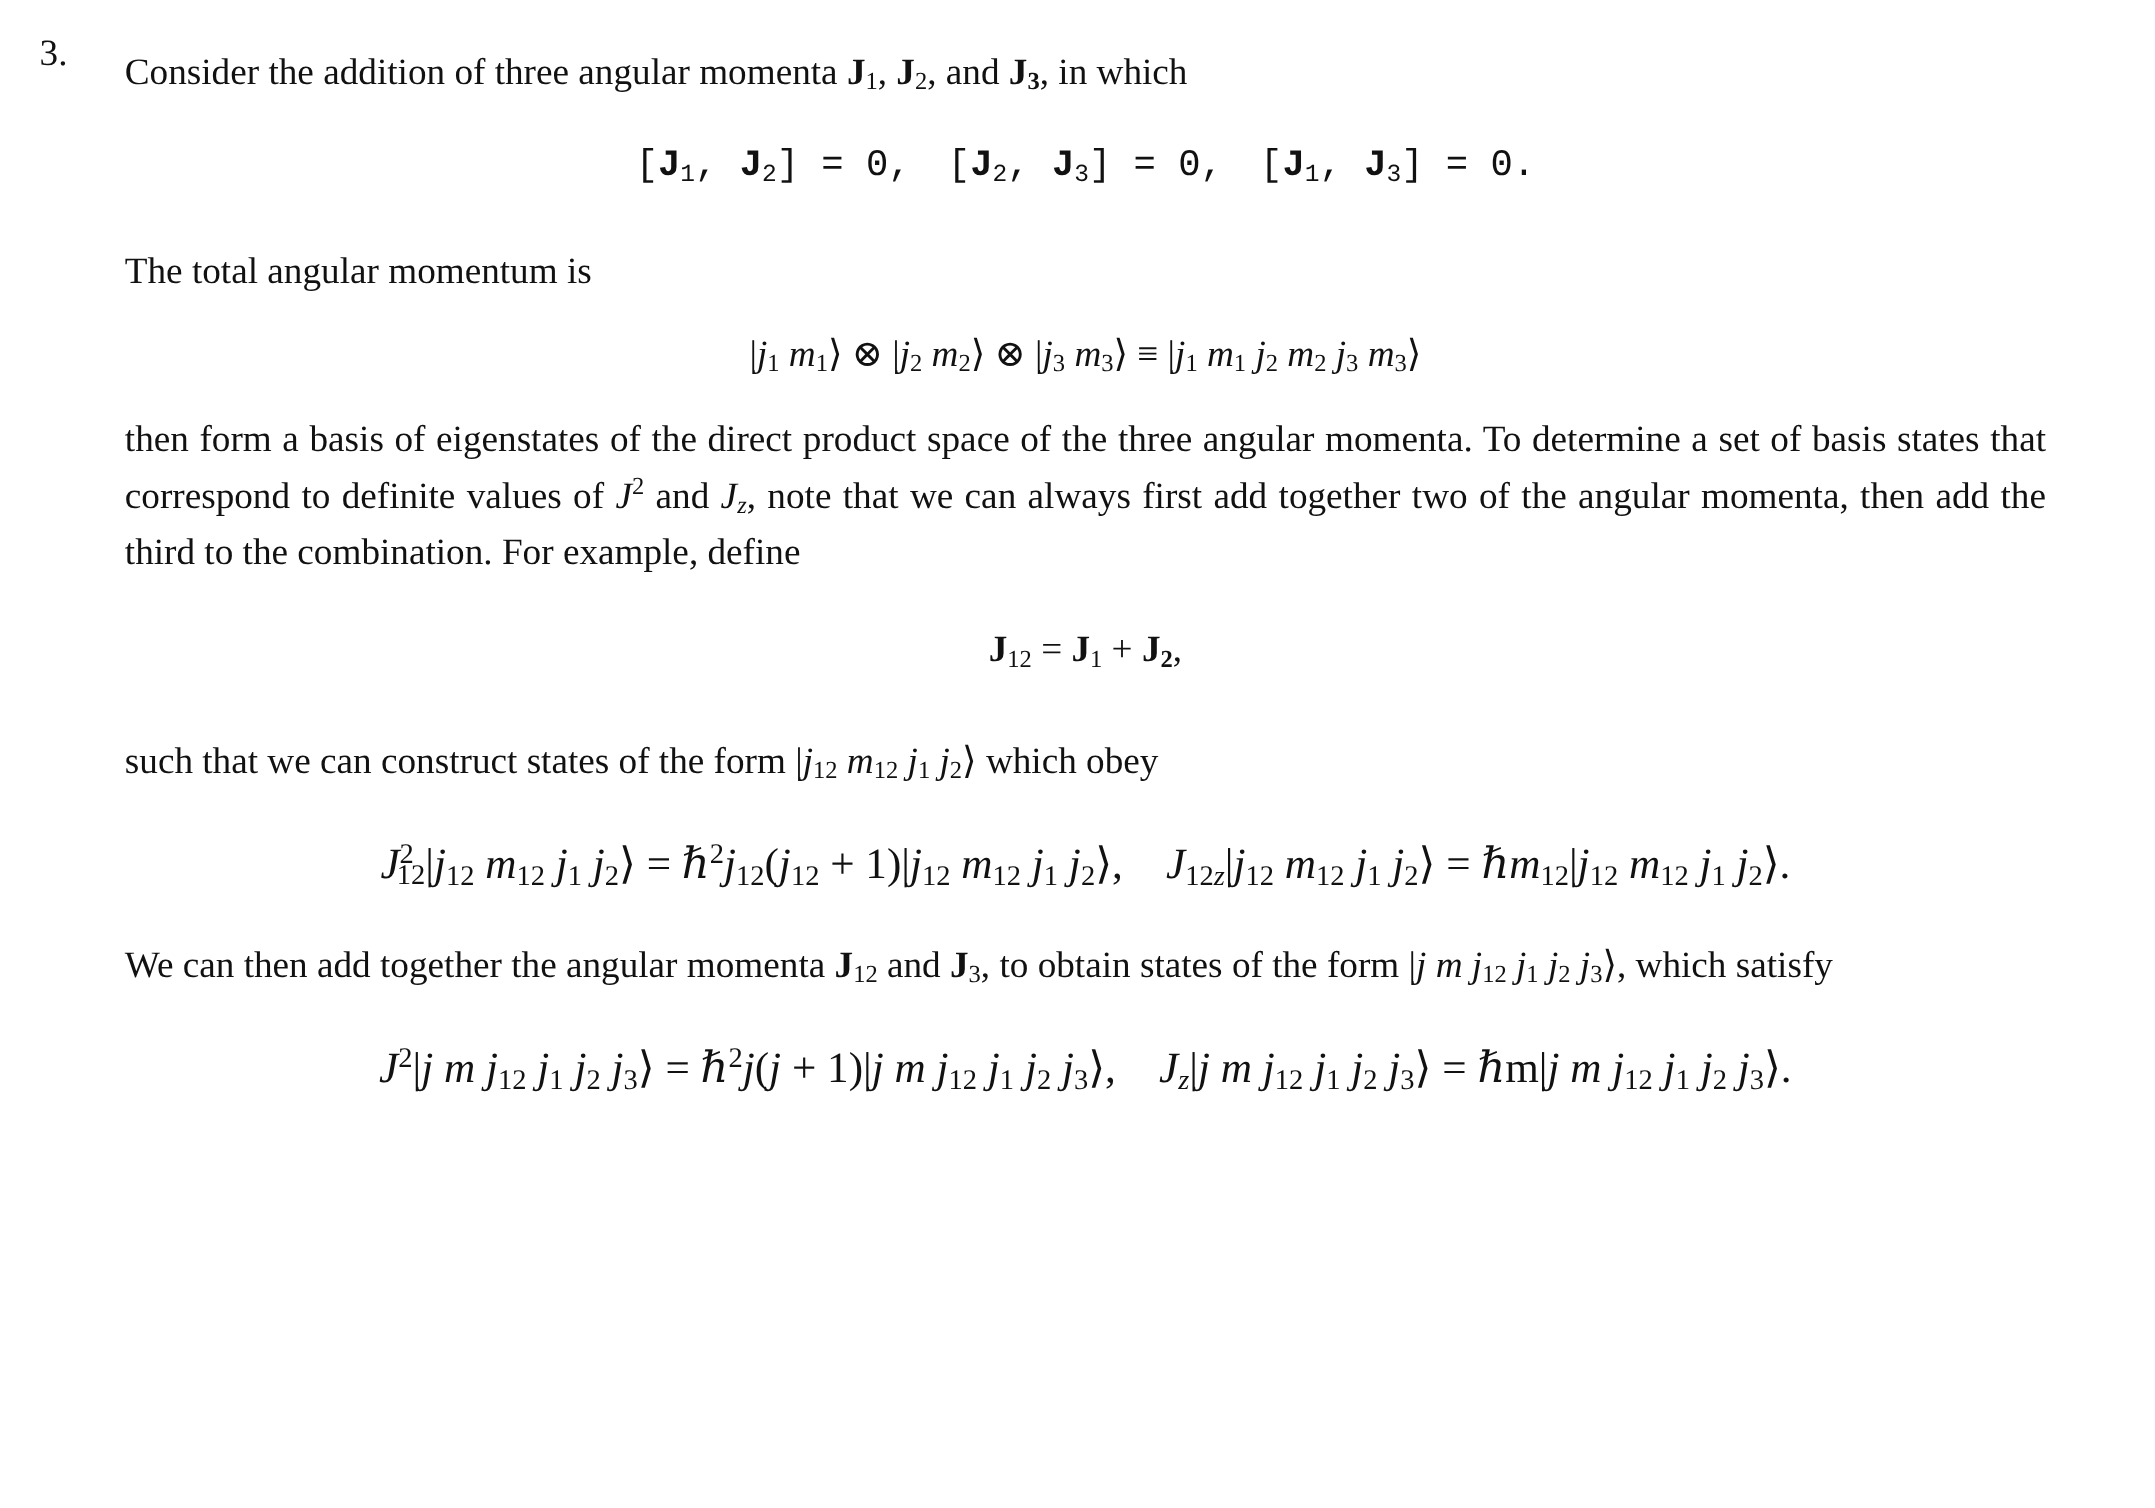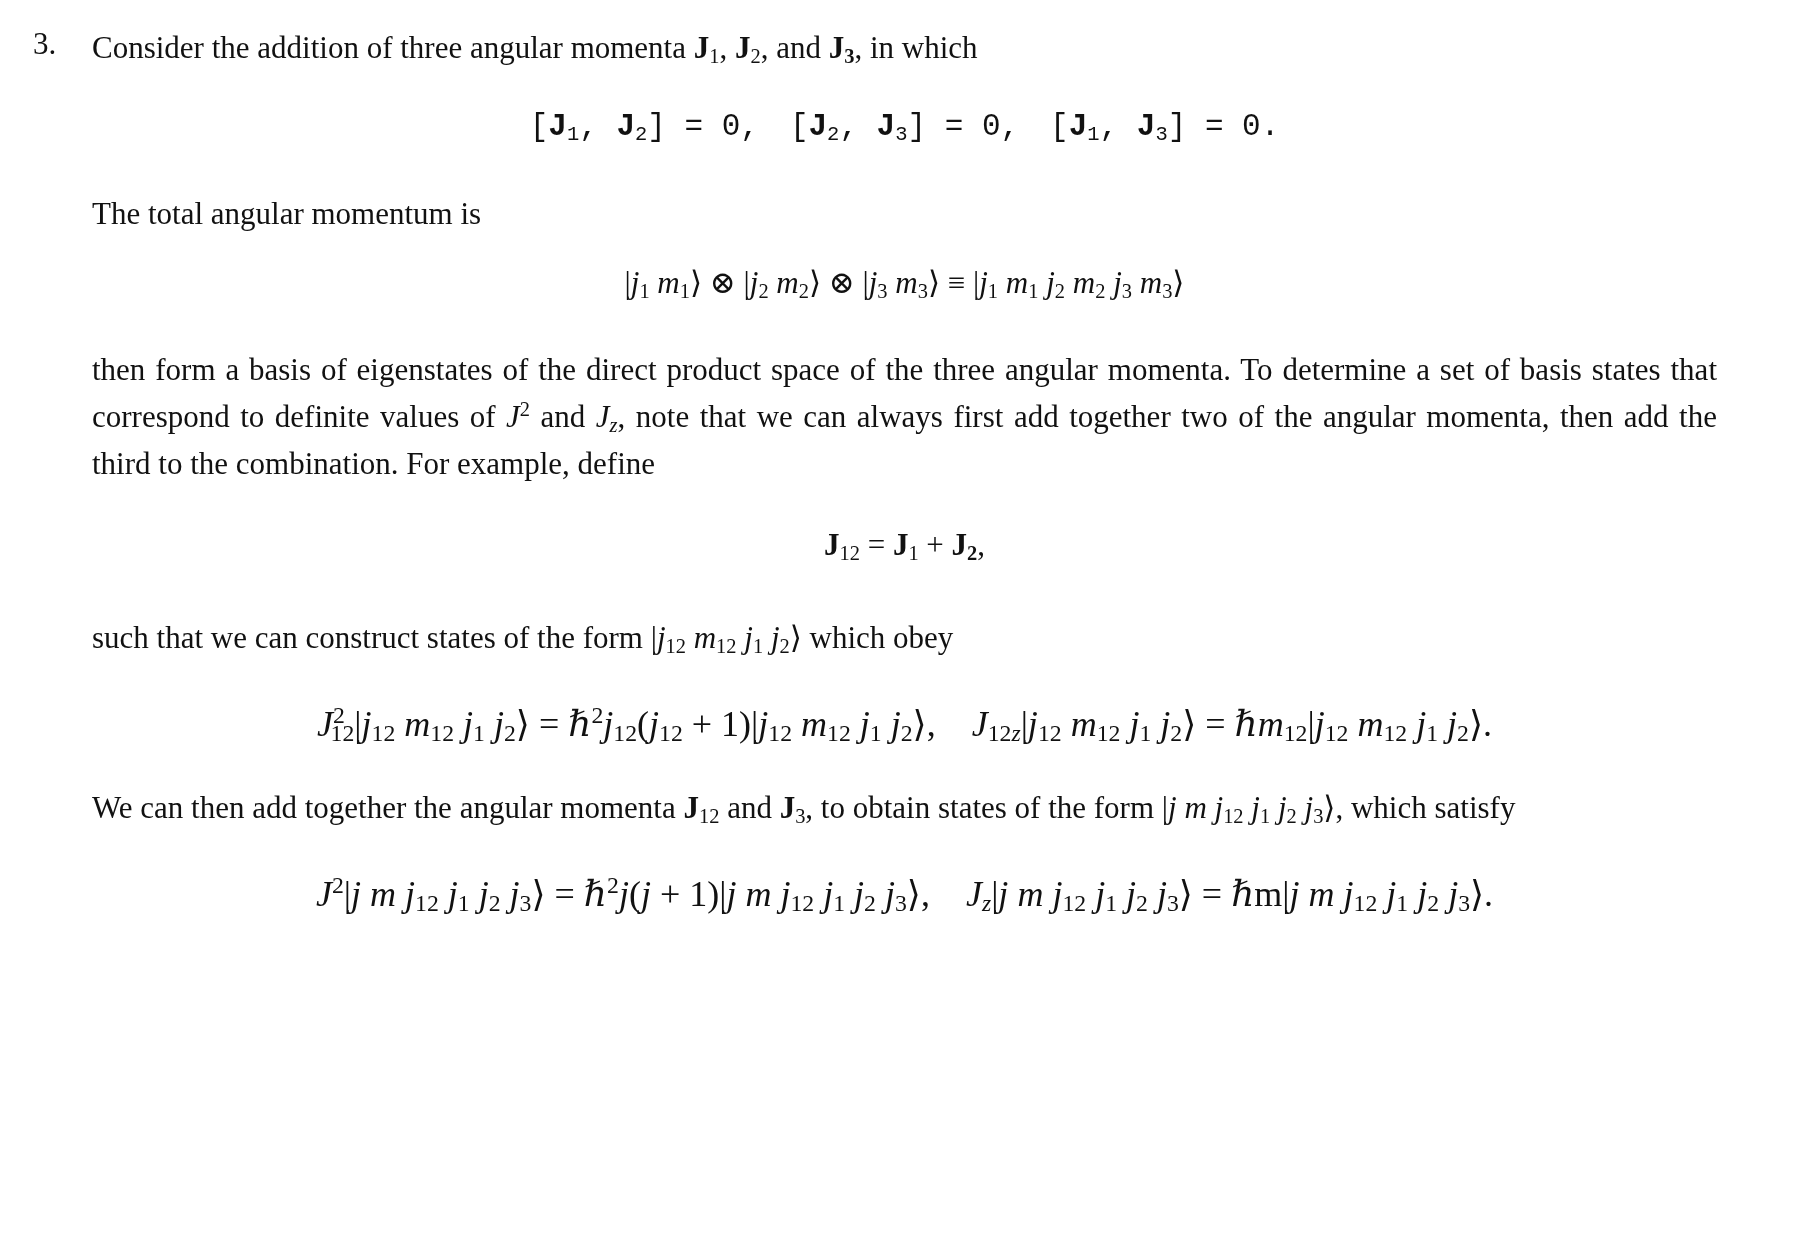--- a/index.html
+++ b/index.html
@@ -21,31 +21,31 @@
     padding: 20px 75px 0 88px;
     font-size: 31px;
     line-height: 47px;
   }
   .item-num {
     position: absolute;
     left: 33px;
     top: 20px;
   }
   p {
-    margin: 4px;
+    margin: 16px;
     text-align: justify;
   }
   .eq {
     text-align: center;
     white-space: nowrap;
   }
   .eq-comm    { margin: 32px 0 40px; font-family: Liberation Mono, monospace; }
   .eq-tot     { margin: 22px 0 28px; }
   .p-states   { margin-top: 8px; }
-  .eq-states  { margin: 22px 0 40px; }
+  .eq-states  { margin: 22px 0 24px; }
   .eq-j12     { margin: 34px 0 46px; text-align: center; }
   .eq-wide    { font-size: 36px; }
   .eq-eigen12 { margin: 40px 0 36px; }
   .eq-eigen   { margin: 40px 0 36px; }
   .p-task     { margin-top: 18px; }
   b { font-weight: 700; }
   i { font-style: italic; }
   sub, sup {
     font-size: 66%;
     line-height: 0;

